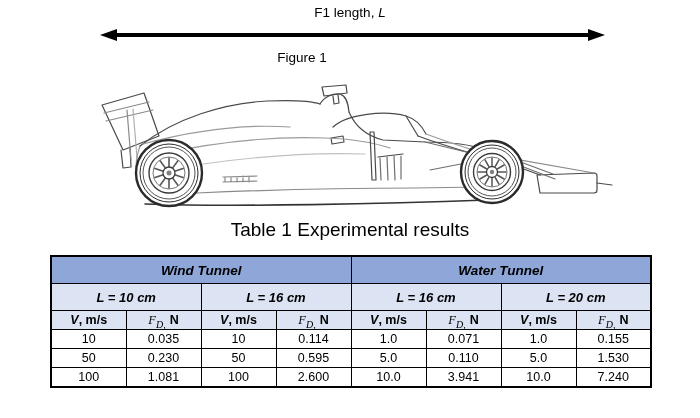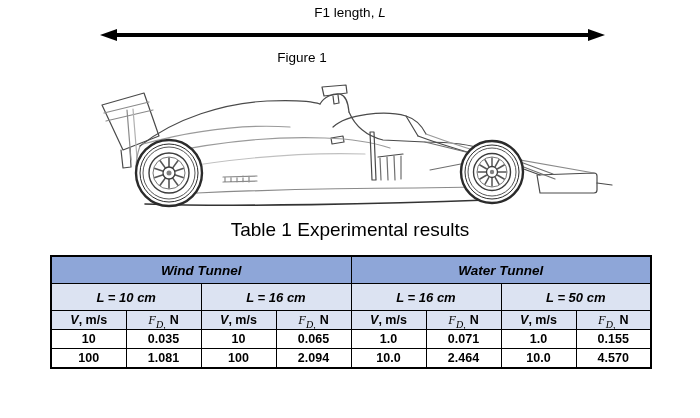--- a/index.html
+++ b/index.html
@@ -38,21 +38,21 @@
     font-style:italic;font-weight:bold;font-size:13.5px;height:26px;
   }
   .results .sub{
     background:var(--subheader-fill,#dce3f2);
     font-style:italic;font-weight:bold;font-size:13px;height:26px;
   }
   .results .colh{
     background:var(--subheader-fill,#dce3f2);
     font-weight:bold;font-size:12.5px;height:18px;
   }
-  .results td{font-size:12.5px;height:18px;background:#fff;font-weight:bold;}
+  .results td{font-size:12.5px;height:18px;background:#fff;font-weight:normal;}
   .vi{font-style:italic;font-weight:bold;}
   .fser{font-family:"Liberation Serif",serif;font-style:italic;font-weight:normal;}
   sub.fser{font-size:10px;line-height:0;}
   .nunit{margin-left:4px;font-weight:bold;}
 </style>
 </head>
 <body>
 
 <div class="page">
 
@@ -176,47 +176,57 @@
     </colgroup>
     <tbody>
       <tr>
         <th colspan="4" class="group">Wind Tunnel</th>
         <th colspan="4" class="group">Water Tunnel</th>
       </tr>
       <tr>
         <th colspan="2" class="sub">L = 10 cm</th>
         <th colspan="2" class="sub">L = 16 cm</th>
         <th colspan="2" class="sub">L = 16 cm</th>
-        <th colspan="2" class="sub">L = 50 cm</th>
+        <th colspan="2" class="sub">L = 20 cm</th>
       </tr>
       <tr>
         <th class="colh"><span class="vi">V</span><span>, m/s</span></th>
         <th class="colh"><span class="fser">F</span><sub class="fser">D,</sub><span class="nunit">N</span></th>
         <th class="colh"><span class="vi">V</span><span>, m/s</span></th>
         <th class="colh"><span class="fser">F</span><sub class="fser">D,</sub><span class="nunit">N</span></th>
         <th class="colh"><span class="vi">V</span><span>, m/s</span></th>
         <th class="colh"><span class="fser">F</span><sub class="fser">D,</sub><span class="nunit">N</span></th>
         <th class="colh"><span class="vi">V</span><span>, m/s</span></th>
         <th class="colh"><span class="fser">F</span><sub class="fser">D,</sub><span class="nunit">N</span></th>
       </tr>
       <tr>
         <td>10</td>
         <td>0.035</td>
         <td>10</td>
-        <td>0.065</td>
+        <td>0.114</td>
         <td>1.0</td>
         <td>0.071</td>
         <td>1.0</td>
         <td>0.155</td>
       </tr>
       <tr>
+        <td>50</td>
+        <td>0.230</td>
+        <td>50</td>
+        <td>0.595</td>
+        <td>5.0</td>
+        <td>0.110</td>
+        <td>5.0</td>
+        <td>1.530</td>
+      </tr>
+      <tr>
         <td>100</td>
         <td>1.081</td>
         <td>100</td>
-        <td>2.094</td>
+        <td>2.600</td>
         <td>10.0</td>
-        <td>2.464</td>
+        <td>3.941</td>
         <td>10.0</td>
-        <td>4.570</td>
+        <td>7.240</td>
       </tr>
     </tbody>
   </table>
 </div>
 
 </body></html>

